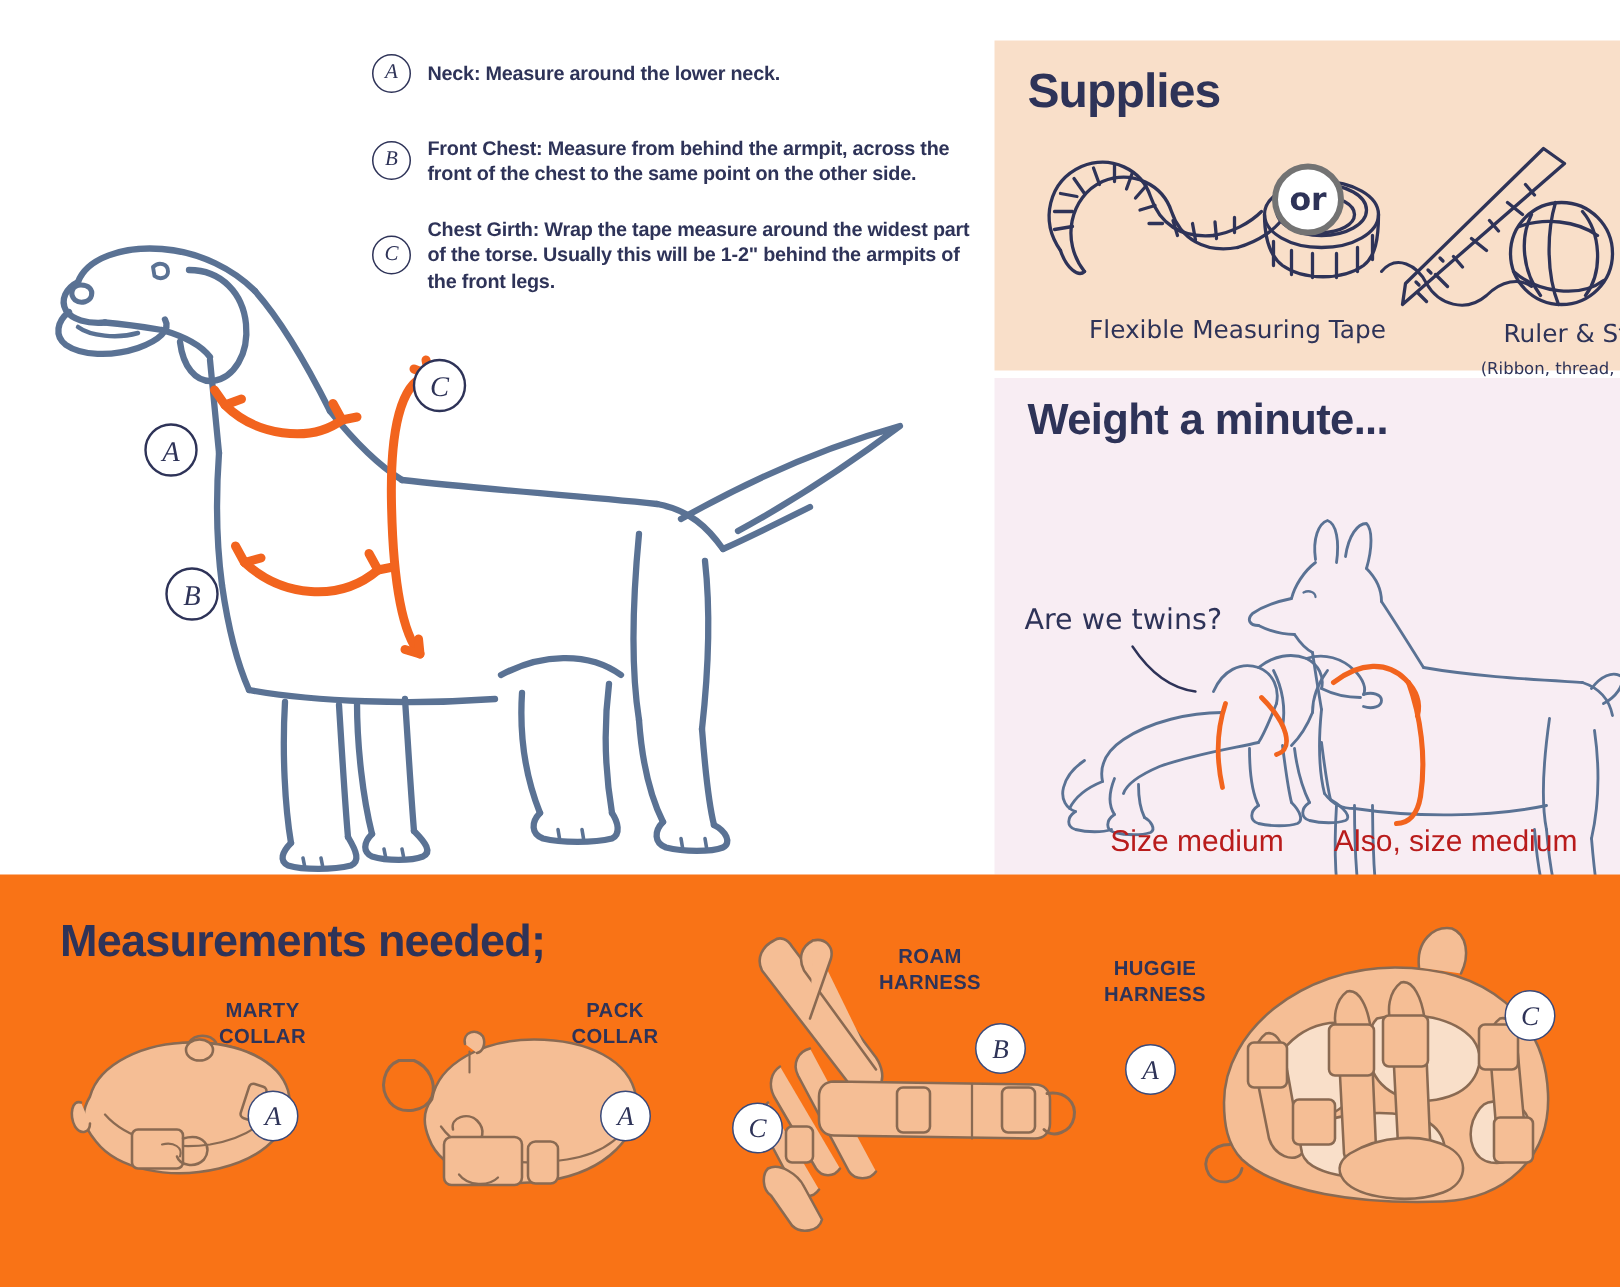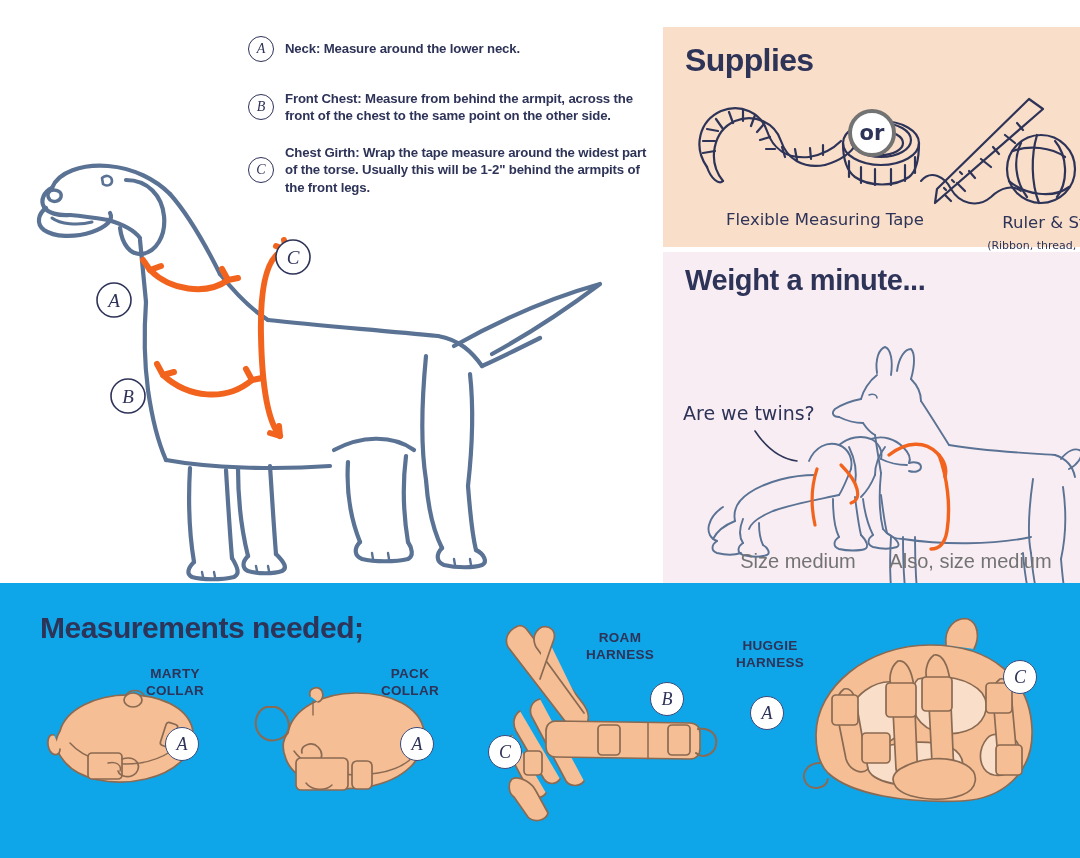--- a/index.html
+++ b/index.html
@@ -87,29 +87,29 @@
     font-size: 13.6px; line-height: 1.30; font-weight: 700;
     color: #2e3358; letter-spacing: -0.2px;
   }
   #twins-label {
     position: absolute; left: 20px; top: 150px;
     font-size: 19px; color: #2e3358;
     font-family: "DejaVu Sans", sans-serif;
   }
   .size-label {
     position: absolute; bottom: 10px;
-    font-size: 20px; color: #737373; text-align: center;
+    font-size: 20px; color: #b91c1c; text-align: center;
   }
   #size-label-1 { left: 25px; width: 220px; }
   #size-label-2 { left: 200px; width: 215px; }
 
   
   #bottom {
     left: 0px; top: 583px; width: 1080px; height: 275px;
-    background: #0ea5e9;
+    background: #f97316;
   }
   #bottom .title {
     position: absolute; left: 40px; top: 28px;
     font-size: 30px; font-weight: 700; color: #2e3358;
     letter-spacing: -0.5px;
   }
   .prod-label {
     position: absolute; text-align: center;
     font-size: 13.5px; font-weight: 700; color: #2e3358;
     line-height: 1.25; letter-spacing: 0.3px;

